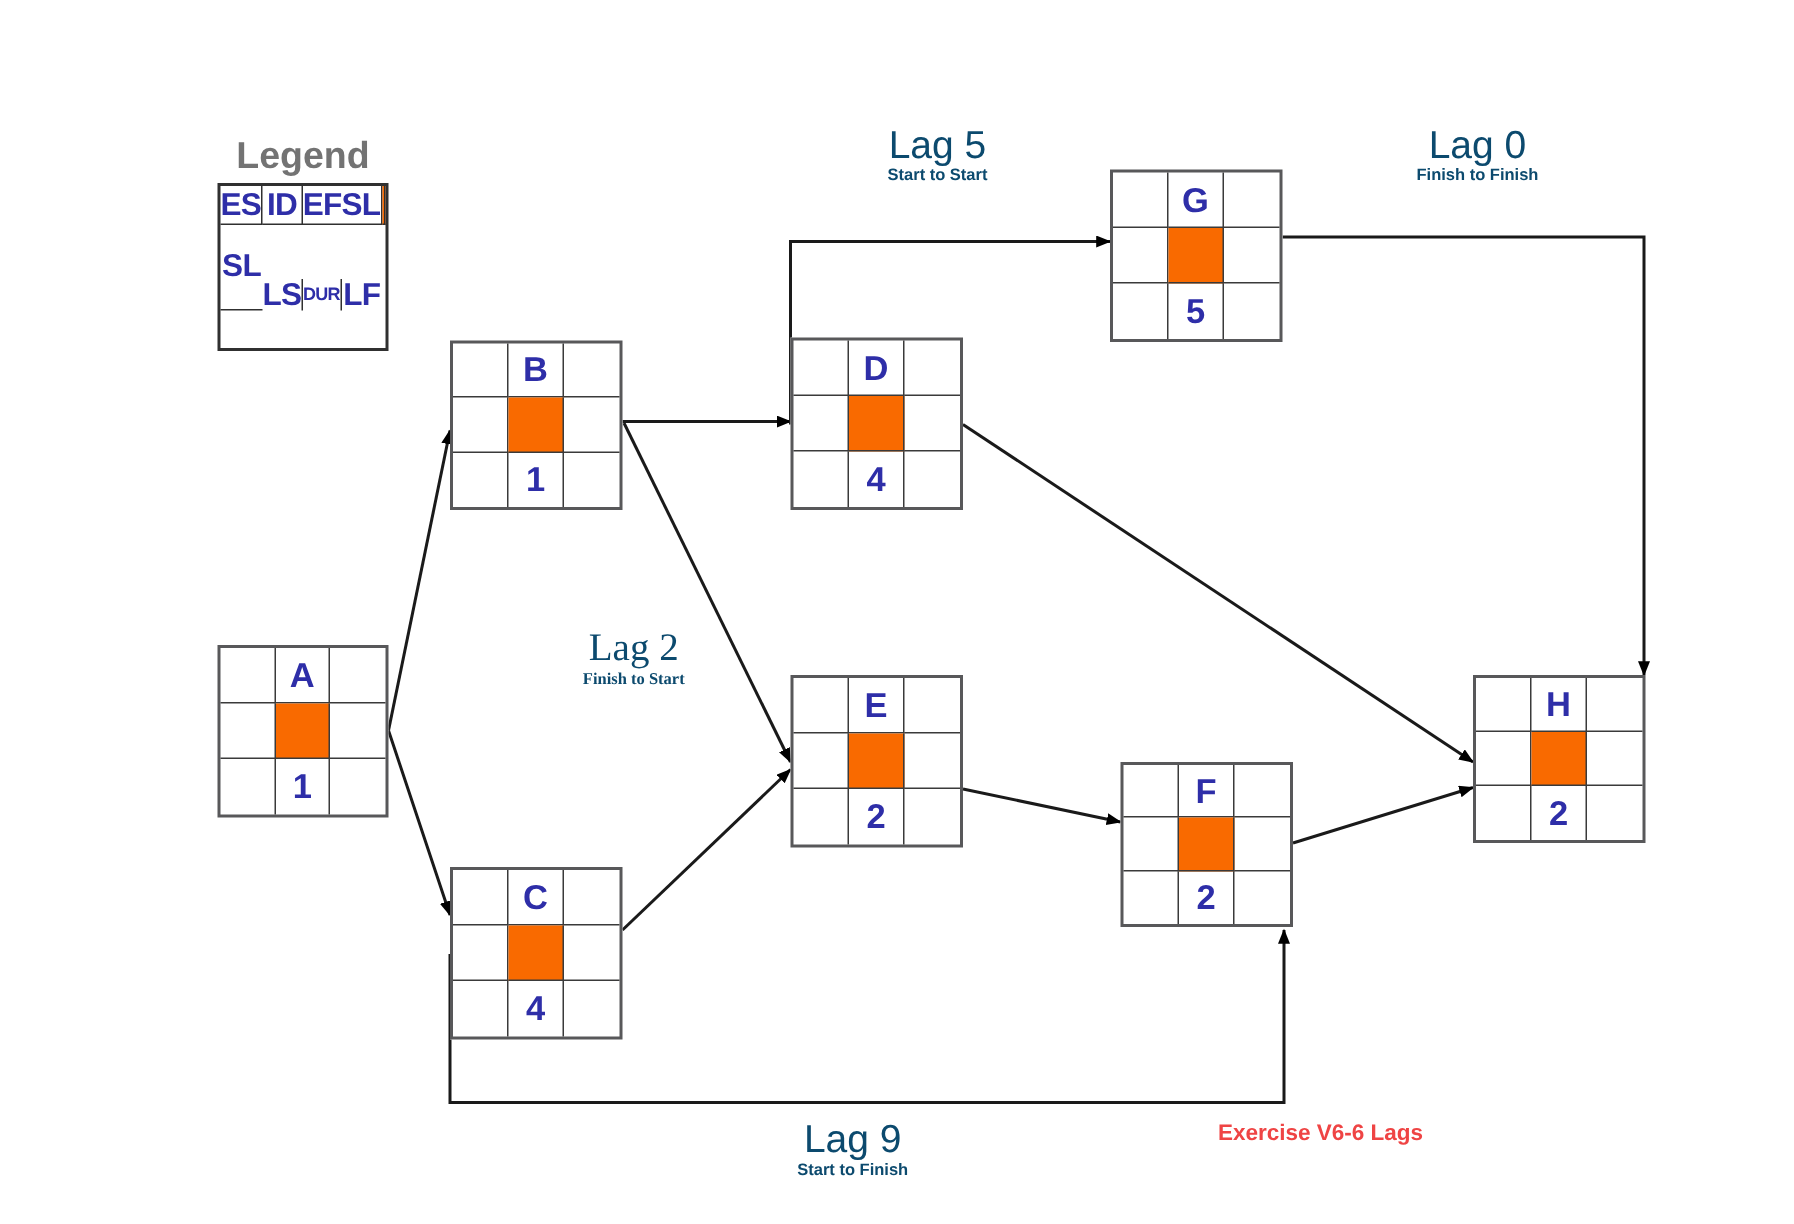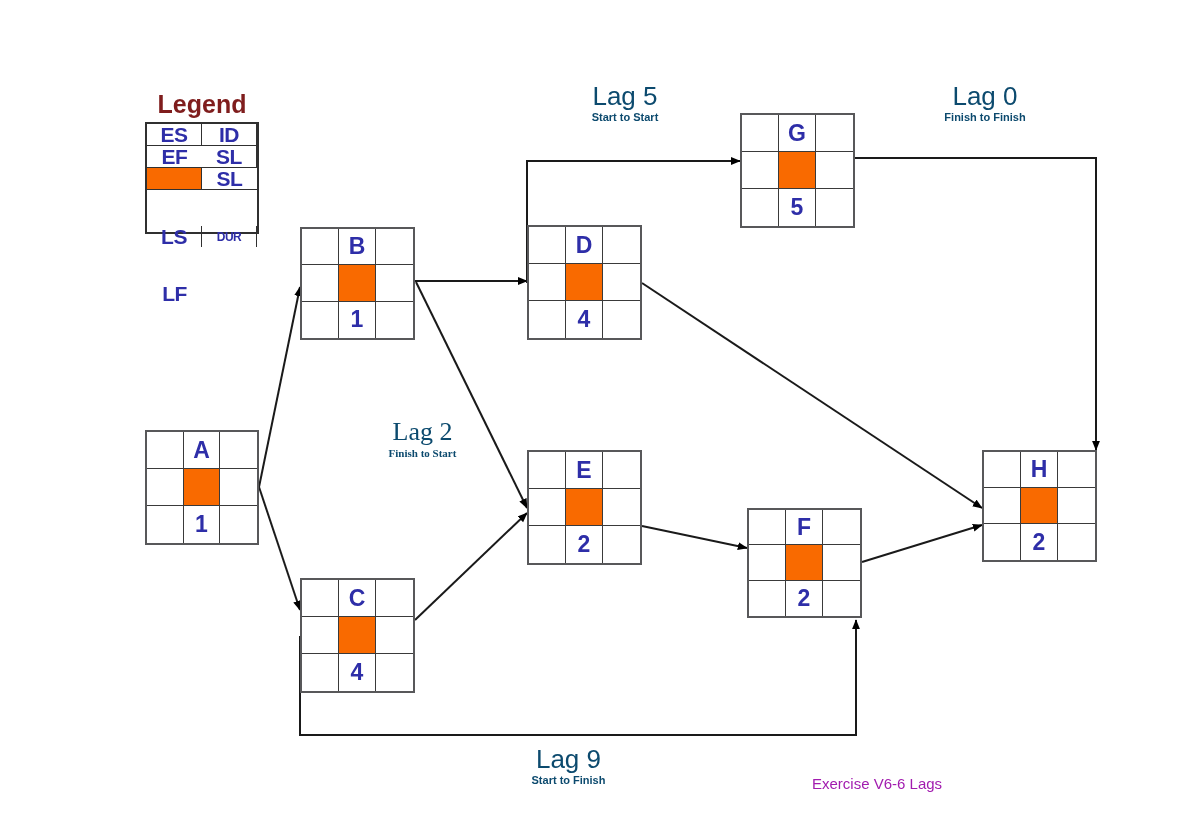--- a/index.html
+++ b/index.html
@@ -54,21 +54,21 @@
     background: #f96a00;
   }
   
   .legend-box {
     position: absolute;
     left: 145px;
     top: 122px;
     width: 114px;
     height: 112px;
     display: grid;
-    grid-template-columns: 1fr 1fr;
+    grid-template-columns: 1fr 1fr 1fr 1fr 1fr;
     grid-template-rows: 1fr 1fr 1fr;
     background: #ffffff;
     border: 2px solid #303030;
     box-sizing: border-box;
     z-index: 5;
   }
   .legend-box .cell {
     border-right: 1px solid #303030;
     border-bottom: 1px solid #303030;
     box-sizing: border-box;
@@ -84,21 +84,21 @@
   .legend-box .cell.c3 { border-right: none; }
   .legend-box .cell.r3 { border-bottom: none; margin-top: 36px; }
   .legend-box .cell.center { background: #f96a00; }
   .legend-box .cell.dur { font-size: 12px; }
   .legend-title {
     position: absolute;
     left: 145px;
     top: 92px;
     width: 114px;
     text-align: center;
-    color: #7f1d1d;
+    color: #737373;
     font-weight: bold;
     font-size: 25px;
     line-height: 1;
   }
   
   .lag {
     position: absolute;
     text-align: center;
     color: #0c4a6e;
     z-index: 4;
@@ -111,25 +111,24 @@
   }
   .lag .lag-sub {
     font-size: 11px;
     font-weight: bold;
     line-height: 1.2;
     white-space: nowrap;
   }
   .caption {
     position: absolute;
     font-size: 15px;
-    font-weight: normal;
-    color: #a21caf;
+    font-weight: bold;
+    color: #ef4444;
     white-space: nowrap;
     z-index: 4;
-    margin-top: 28px;
   }
 </style>
 </head>
 <body>
 
 <div id="canvas">
 
   <svg id="edge-layer" viewBox="0 0 1196 816" xmlns="http://www.w3.org/2000/svg">
     <defs>
       <marker id="arw" markerWidth="11" markerHeight="11" refX="9.2" refY="4" orient="auto" markerUnits="userSpaceOnUse">

